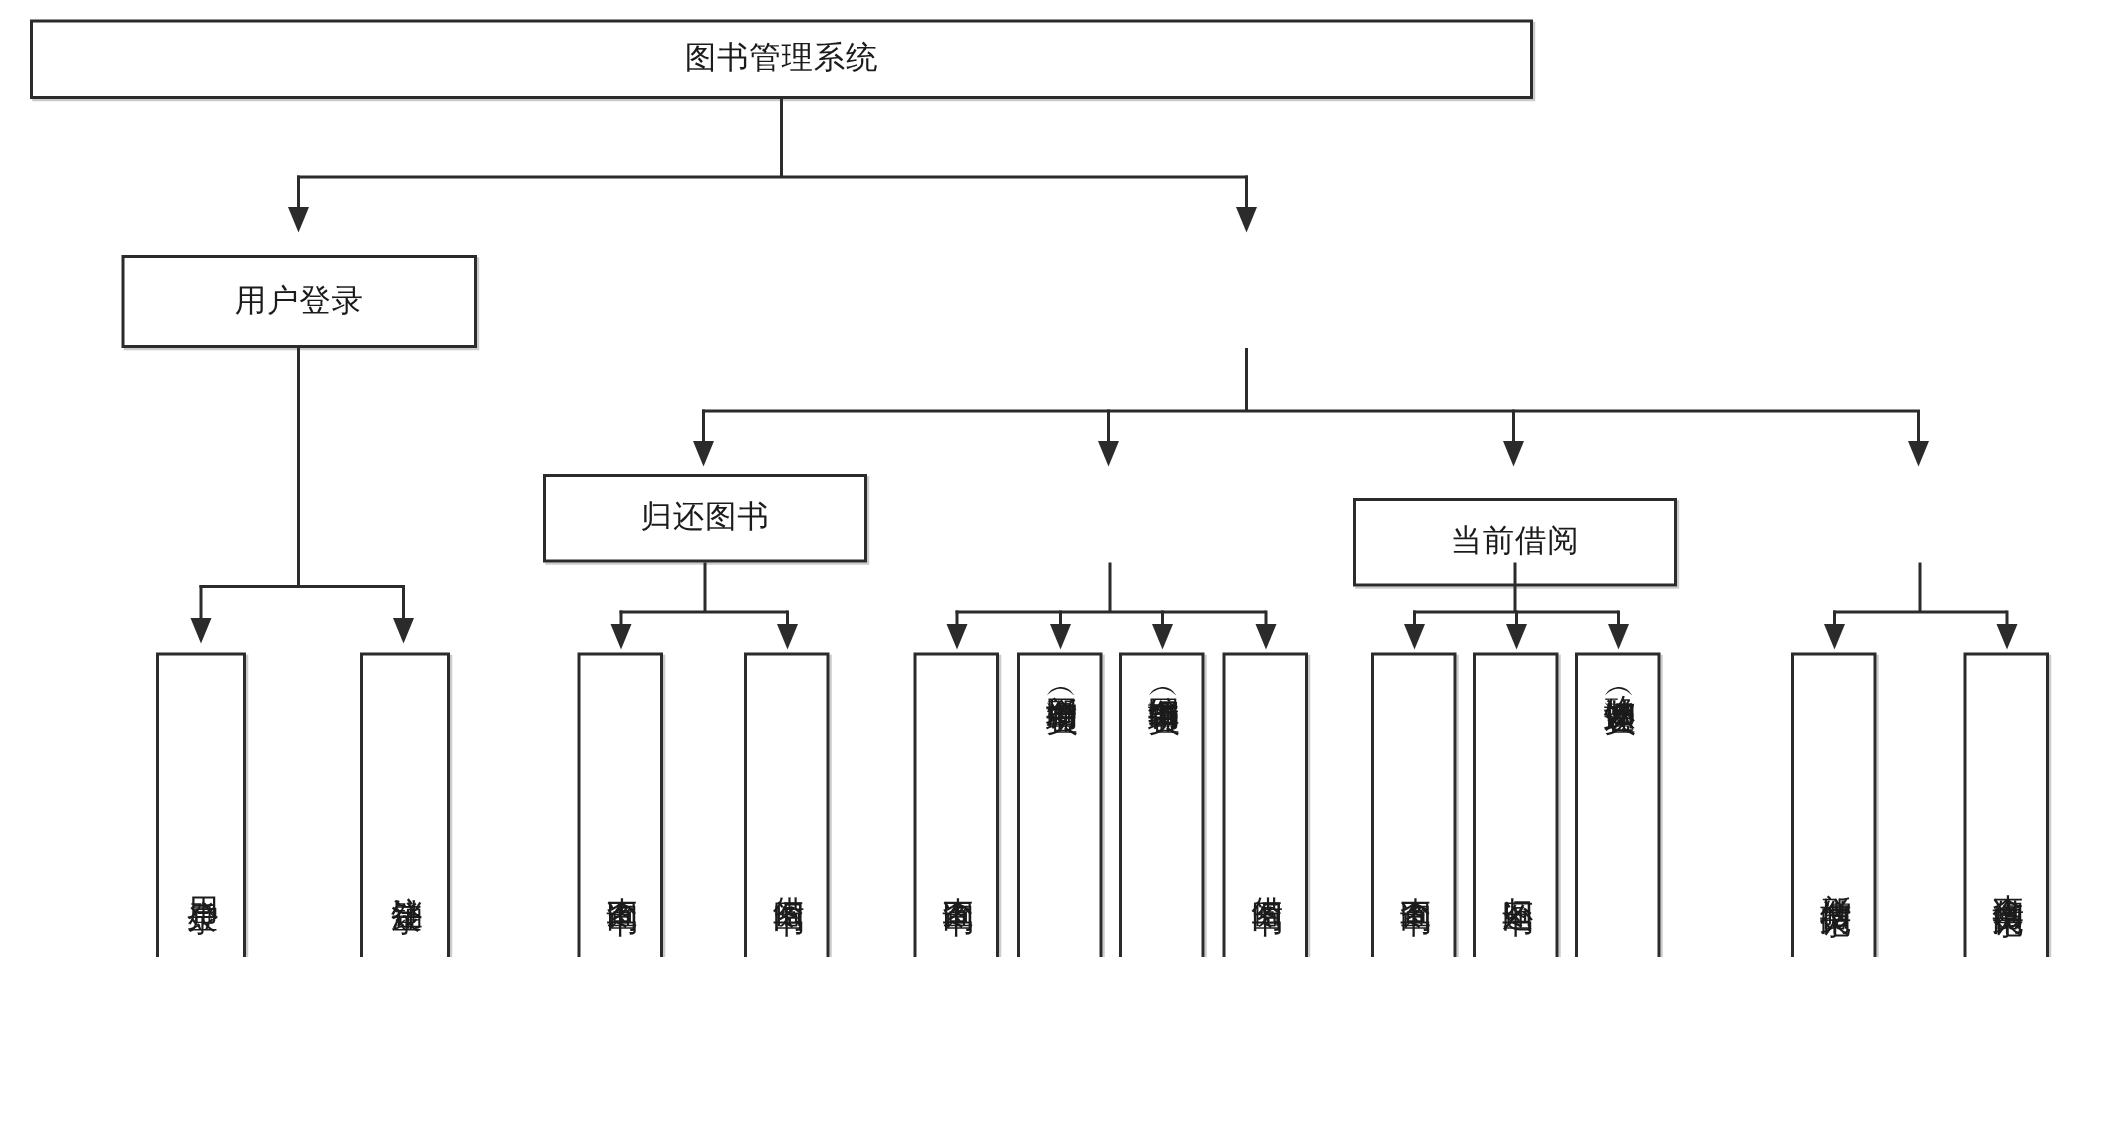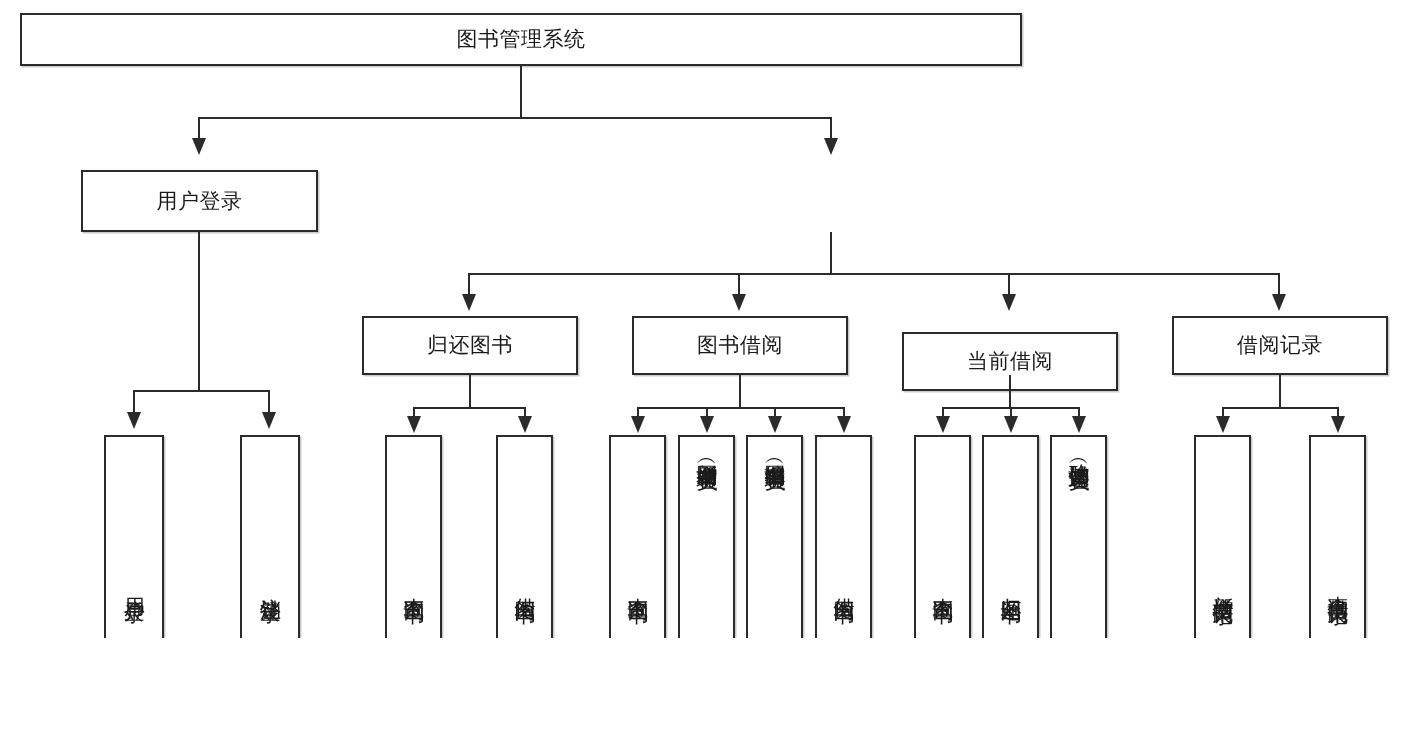--- a/index.html
+++ b/index.html
@@ -130,28 +130,22 @@
   <div class="edge v" style="left:738px; top:273px; width:2px; height:24px;"></div>
   <div class="arrow" style="left:732px; top:294px;"></div>
   <div class="edge v" style="left:1008px; top:273px; width:2px; height:24px;"></div>
   <div class="arrow" style="left:1002px; top:294px;"></div>
   <div class="edge v" style="left:1278px; top:273px; width:2px; height:24px;"></div>
   <div class="arrow" style="left:1272px; top:294px;"></div>
 
   <div class="node" style="left:362px; top:316px; width:216px; height:59px;">
     <span class="label">归还图书</span>
   </div>
-  <div class="node" style="left:632px; top:316px; width:216px; height:59px;">
-    <span class="label">图书借阅</span>
-  </div>
   <div class="node" style="left:902px; top:316px; width:216px; height:59px;margin-top:16px;">
     <span class="label">当前借阅</span>
-  </div>
-  <div class="node" style="left:1172px; top:316px; width:216px; height:59px;">
-    <span class="label">借阅记录</span>
   </div>
 
   <div class="edge v" style="left:469px; top:375px; width:2px; height:33px;"></div>
   <div class="edge h" style="left:413px; top:407px; width:112px; height:2px;"></div>
   <div class="edge v" style="left:413px; top:407px; width:2px; height:12px;"></div>
   <div class="arrow" style="left:407px; top:416px;"></div>
   <div class="edge v" style="left:524px; top:407px; width:2px; height:12px;"></div>
   <div class="arrow" style="left:518px; top:416px;"></div>
 
   <div class="node vertical center-text" style="left:385px; top:435px; width:57px; height:300px;">

